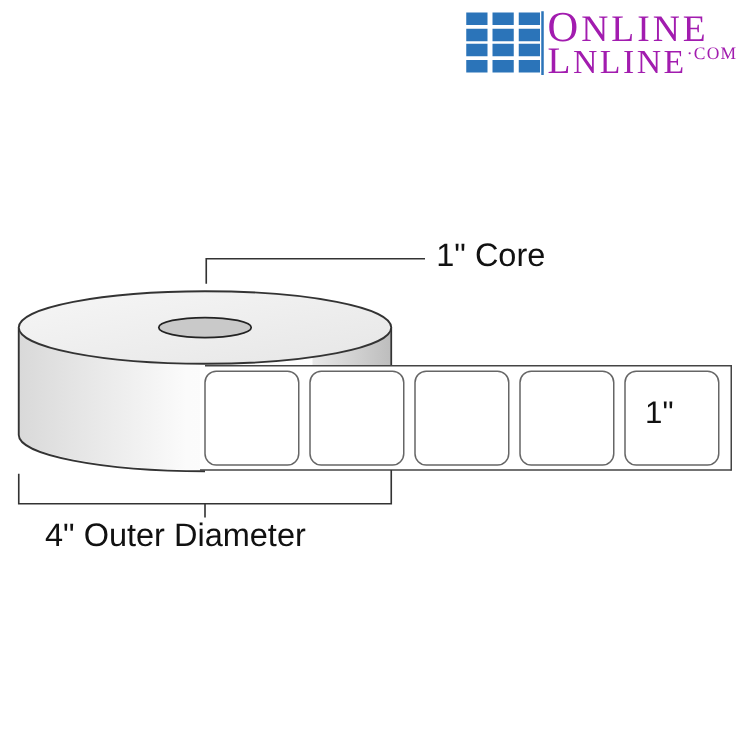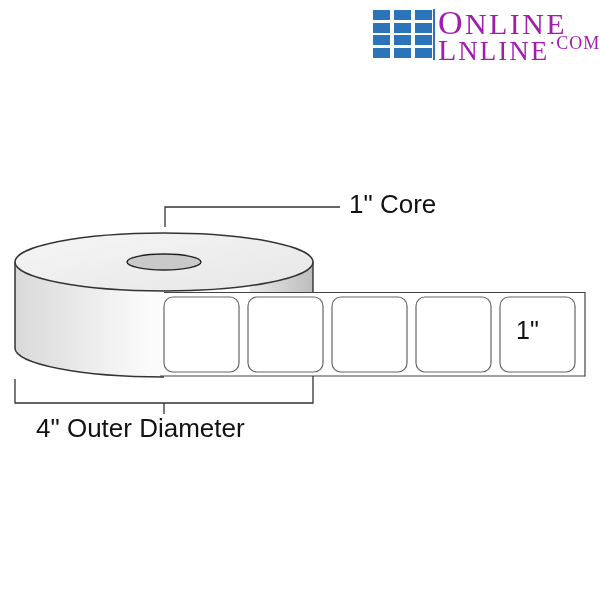--- a/index.html
+++ b/index.html
@@ -16,21 +16,21 @@
     .logo-grid span { background: #2b74b9; display: block; }
     .logo-bar { position: absolute; left: 60px; top: 0; width: 2px; height: 51px; background: #2b74b9; }
     .logo-text {
       position: absolute; left: 65px; top: -3px; color: #a21caf;
       font-family: "Liberation Serif", "DejaVu Serif", serif; line-height: 1;
     }
     .logo-line1 { font-size: 30px; letter-spacing: 2.4px; display: block; height: 28px; }
     .logo-line1 .cap { font-size: 34px; }
     .logo-line2 { font-size: 27px; letter-spacing: 2px; display: block; margin-top: 0px; }
     .logo-line2 .cap { font-size: 30px; }
-    .logo-line2 .com { font-size: 18px; letter-spacing: 1px; vertical-align: 11px; }
+    .logo-line2 .com { font-size: 14px; letter-spacing: 1px; vertical-align: 11px; }
 
     svg.diagram { position: absolute; left: 0; top: 0; }
     .lbl {
       position: absolute; color: #111; white-space: nowrap; font-family: "Liberation Sans", sans-serif;
     }
     .core-label { left: 349px; top: 189px; font-size: 26px; }
     .od-label { left: 36px; top: 413px; font-size: 26px; }
     .size-label { left: 516px; top: 316px; font-size: 25px; }
   </style>
 </head>

